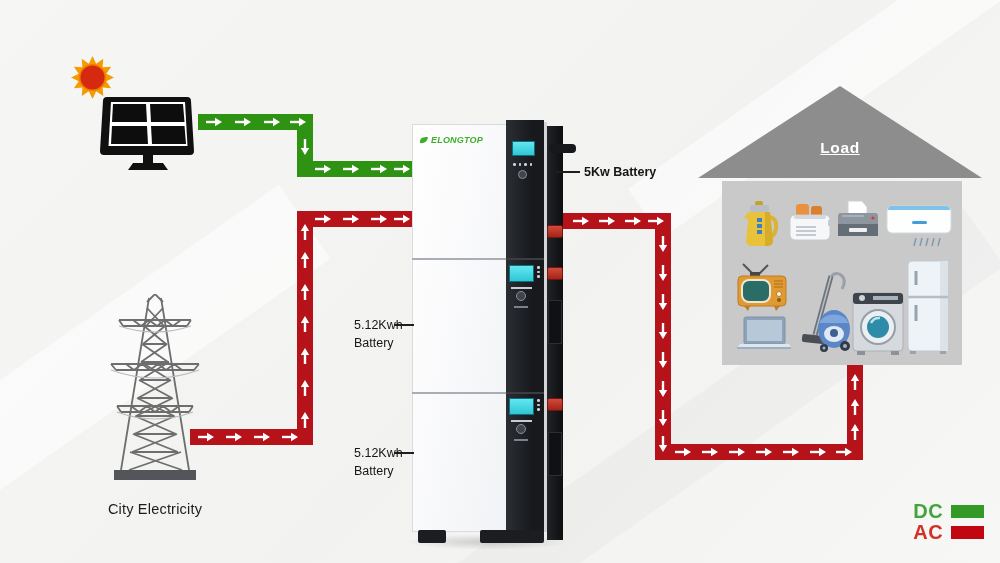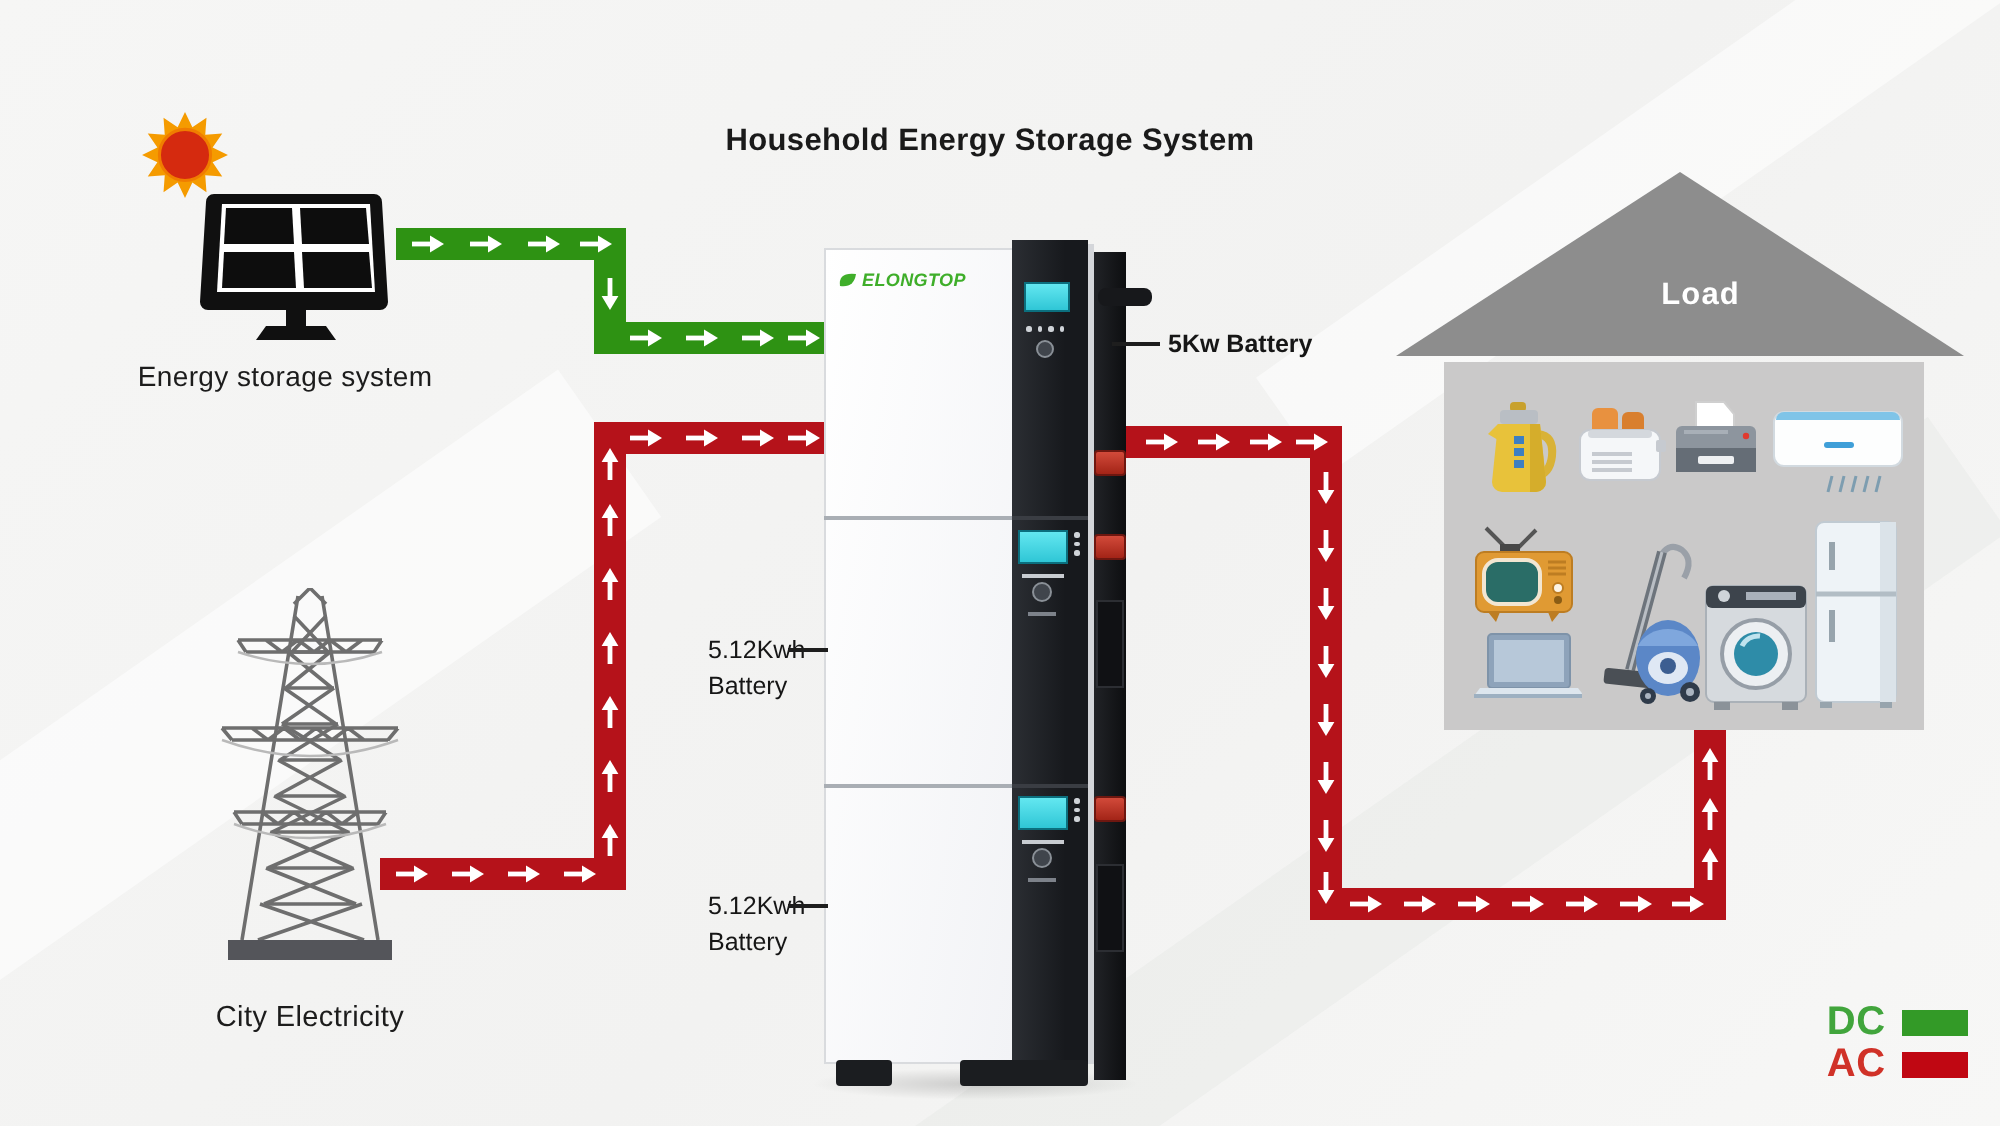--- a/index.html
+++ b/index.html
@@ -16,21 +16,21 @@
   .title .l1 { font-size:15.5px; font-weight:700; letter-spacing:.2px; }
   .title .l2 { font-size:14.5px; font-weight:700; margin-top:6px; }
 
   
   .caption { position:absolute; z-index:5; color:#1c1c1c; font-size:14px; letter-spacing:.2px; }
 
   
   .roof { position:absolute; left:698px; top:86px; width:0; height:0; z-index:2;
           border-left:142px solid transparent; border-right:142px solid transparent; border-bottom:92px solid var(--roof-color); }
   .house-body { position:absolute; left:722px; top:181px; width:240px; height:184px; background:var(--body-color); z-index:2; }
-  .load-label { position:absolute; left:730px; top:139px; width:140px; text-align:right; z-index:3; color:#ffffff; font-size:15.5px; font-weight:600; letter-spacing:.6px; }
+  .load-label { position:absolute; left:770px; top:139px; width:140px; text-align:center; z-index:3; color:#ffffff; font-size:15.5px; font-weight:600; letter-spacing:.6px;text-decoration:underline; }
   .appl { position:absolute; z-index:3; }
   .unit-shadow { position:absolute; left:405px; top:534px; width:165px; height:16px; background:radial-gradient(ellipse at center, rgba(0,0,0,.16), rgba(0,0,0,0) 70%); z-index:2; }
   .unit-white { position:absolute; left:412px; top:124px; width:94px; height:408px; background:linear-gradient(100deg,#ffffff,#f2f3f6); border:1px solid #d9dbde; border-right:none; z-index:3; }
   .unit-dark { position:absolute; left:506px; top:120px; width:38px; height:412px; background:linear-gradient(90deg,#2b2e33,#17191d 70%); z-index:3; }
   .unit-edge { position:absolute; left:544px; top:122px; width:3px; height:410px; background:#d4d6da; z-index:3; }
   .unit-rail { position:absolute; left:547px; top:126px; width:16px; height:414px; background:linear-gradient(90deg,#212327,#0d0e10); z-index:3; }
   .rail-block { position:absolute; left:548px; width:14px; background:#101114; border:1px solid #2c2e33; z-index:4; }
   .rail-red { position:absolute; left:547px; width:16px; height:13px; background:linear-gradient(#d24a3a,#a32417); border:1px solid #6e1710; border-radius:2px; z-index:4; }
   .handle { position:absolute; left:549px; top:144px; width:27px; height:9px; background:#17181b; border-radius:4px; z-index:4; }
   .divider { position:absolute; left:412px; width:95px; height:2px; background:#a9aeb4; z-index:4; }
@@ -251,39 +251,37 @@
         <line x1="-7" y1="0" x2="2" y2="0" stroke="#ffffff" stroke-width="2.4"></line>
         <polygon points="2,-4.2 9,0 2,4.2" fill="#ffffff"></polygon>
       </g>
       <g transform="translate(855,383) rotate(-90)">
         <line x1="-7" y1="0" x2="2" y2="0" stroke="#ffffff" stroke-width="2.4"></line>
         <polygon points="2,-4.2 9,0 2,4.2" fill="#ffffff"></polygon>
       </g>
     </svg>
 
   <div class="title">
-    <div class="l1">Household Energy Storage System</div>
   </div>
 
   <svg class="appl" style="left:70px; top:56px; z-index:5;" width="45" height="45" viewBox="0 0 44 44">
     <polygon fill="#f59b00" points="43,21 35.5,24.6 40.2,31.5 31.9,30.9 32.5,39.2 25.6,34.5 22,42 18.4,34.5 11.5,39.2 12.1,30.9 3.8,31.5 8.5,24.6 1,21 8.5,17.4 3.8,10.5 12.1,11.1 11.5,2.8 18.4,7.5 22,0 25.6,7.5 32.5,2.8 31.9,11.1 40.2,10.5 35.5,17.4"></polygon>
     <circle cx="22" cy="21" r="12.5" fill="#d52a0f" stroke="#f07d00" stroke-width="1.5"></circle>
   </svg>
 
   <svg class="appl" style="left:99px; top:94px; z-index:5;" width="98" height="80" viewBox="0 0 98 80">
     <path d="M10,3 h78 a4,4 0 0 1 4,4 l3,50 a4,4 0 0 1 -4,4 H5 a4,4 0 0 1 -4,-4 L4,7 a4,4 0 0 1 4,-4 z" fill="#101010"></path>
     <path d="M12,8 h74 l2.5,44 H9.5 z" fill="#ffffff"></path>
     <path d="M14,10 h33 l1,18 H13 z" fill="#0d0d0d"></path>
     <path d="M51,10 h33 l1.5,18 H52 z" fill="#0d0d0d"></path>
     <path d="M13,32 h35 l1,18 H12 z" fill="#0d0d0d"></path>
     <path d="M52,32 h33.5 l1.5,18 H53 z" fill="#0d0d0d"></path>
     <rect x="44" y="61" width="10" height="8" fill="#101010"></rect>
     <polygon points="34,69 64,69 69,76 29,76" fill="#101010"></polygon>
   </svg>
-  <div class="caption" style="left:60px; top:180px; width:165px; text-align:center;">Energy storage system</div>
 
   <svg class="appl" style="left:108px; top:294px; z-index:5;" width="94" height="202" viewBox="0 0 94 202">
     <g stroke="#6e6e6e" stroke-width="1.8" fill="none">
       <path d="M41,4 L13,176 M53,4 L81,176"></path>
       <path d="M39,8 L47,0 L55,8"></path>
       <path d="M39,14 L56,32 M55,14 L38,32 M38,32 H56"></path>
       <path d="M36,32 L58,50 M57,32 L35,50 M35,50 H59"></path>
       <path d="M34,50 L60,68 M59,50 L33,68 M33,68 H61"></path>
       <path d="M33,68 L62,86 M61,68 L32,86 M32,86 H62"></path>
       <path d="M31,86 L64,104 M63,86 L30,104 M30,104 H64"></path>

